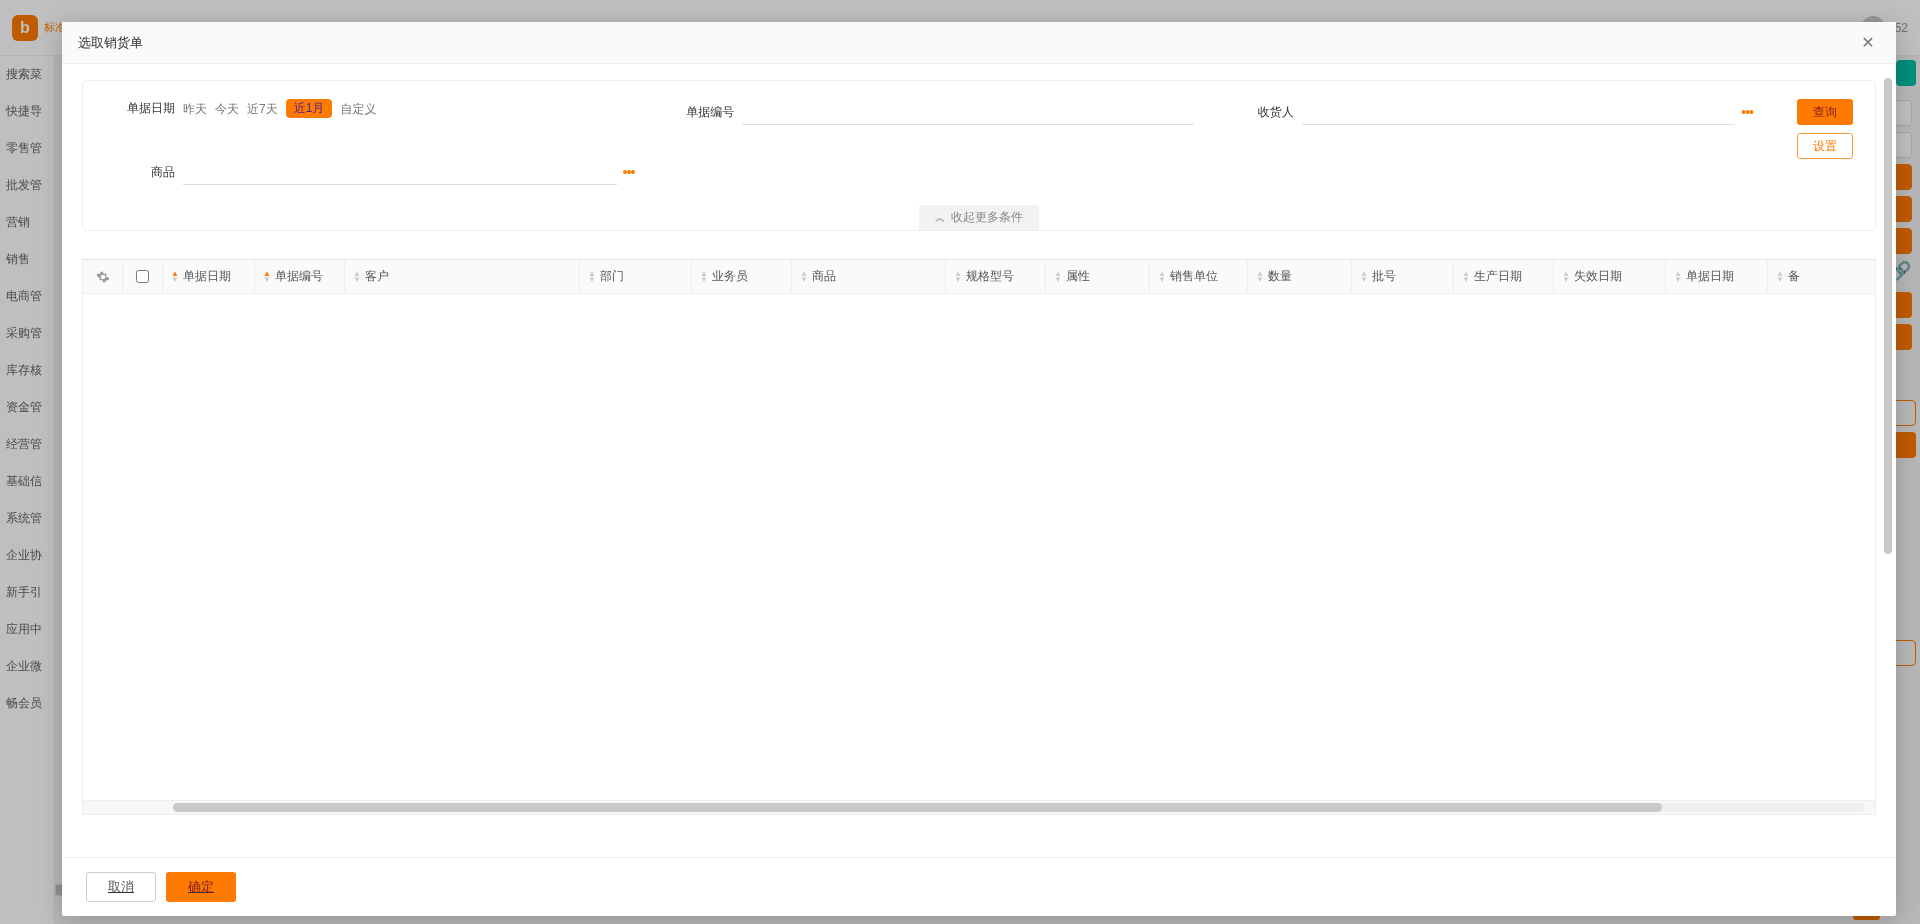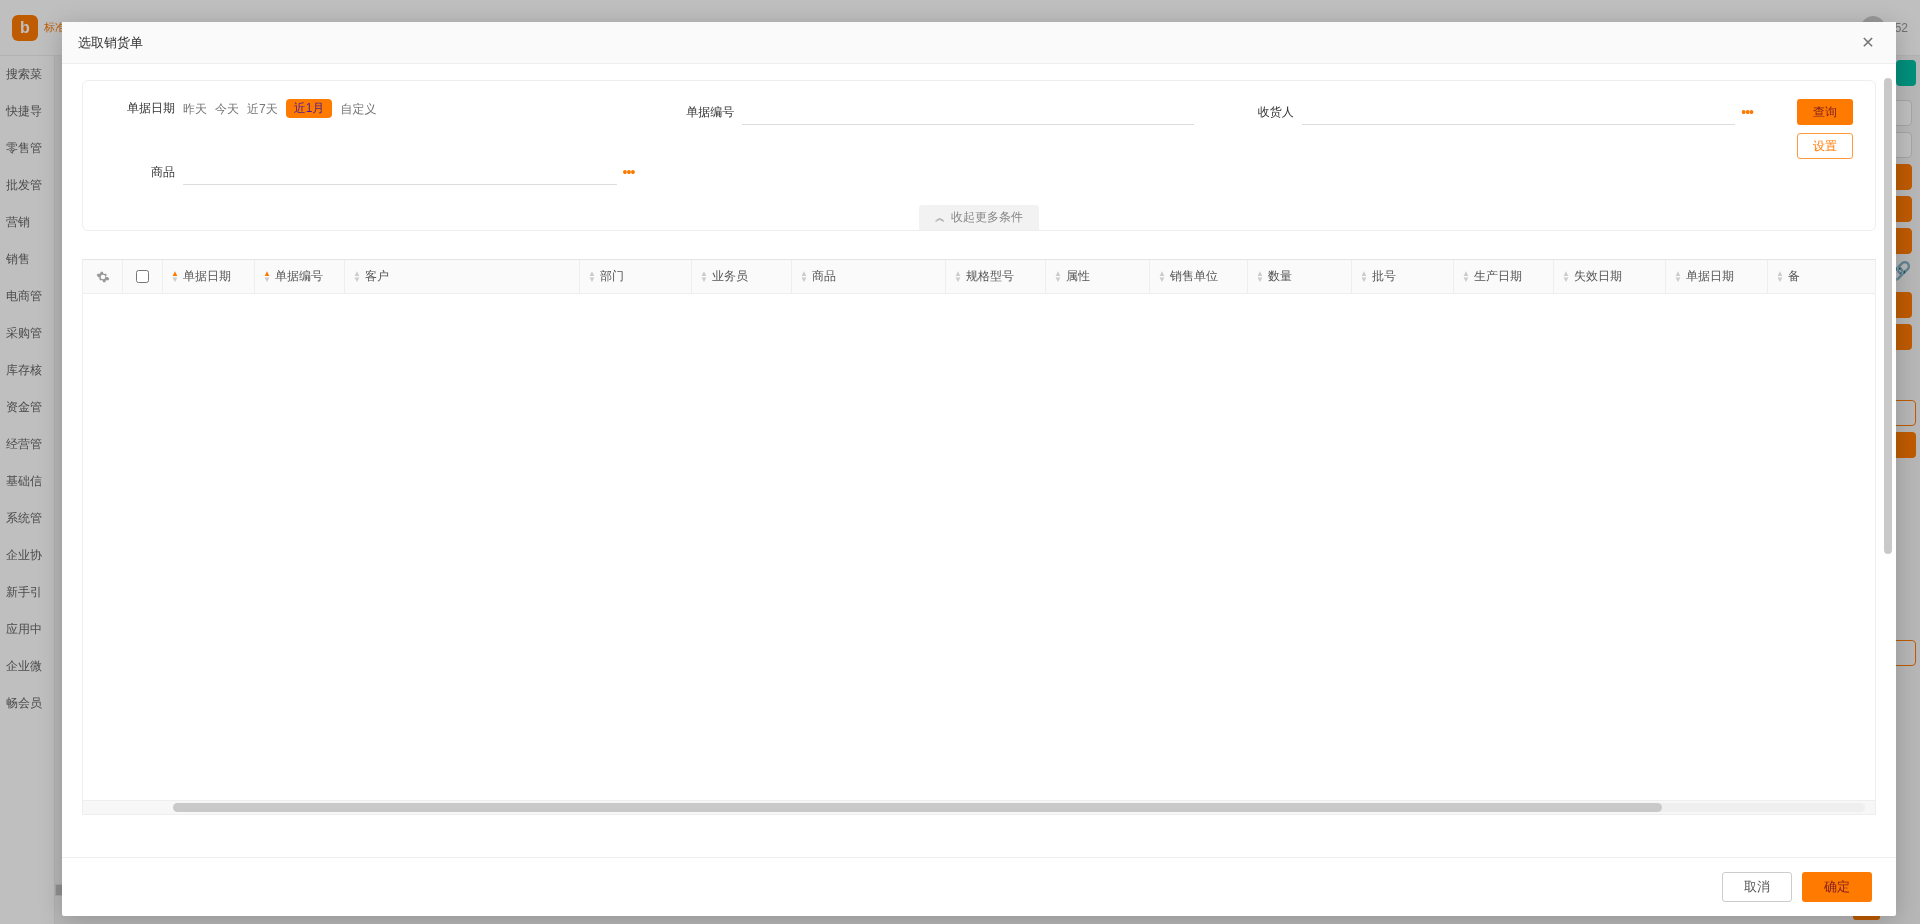--- a/index.html
+++ b/index.html
@@ -178,22 +178,22 @@
     position: absolute; right: 4px; top: 14px; bottom: 100px; width: 8px;
   }
   .modal-vscroll .thumb {
     position: absolute; top: 0; left: 0; right: 0; height: 70%;
     background: #c9c9c9; border-radius: 4px;
   }
 
   .modal-footer-sep { border-top: 1px solid #eee; margin: 14px -20px 0; }
 
   .modal-footer {
-    height: 58px; display: flex; align-items: center; justify-content: flex-end;
-    gap: 10px; padding: 0 24px;
+    height: 58px; display: flex; align-items: center; justify-content: flex-start;
+    gap: 10px; padding: 0 24px; text-decoration: underline;
   }
   .btn-lg { height: 30px; min-width: 70px; font-size: 13px; }
 
   
   .c-gear  { width: 40px; }
   .c-chk   { width: 40px; }
   .c-date  { width: 92px; }
   .c-no    { width: 90px; }
   .c-cust  { width: 235px; }
   .c-dept  { width: 112px; }

